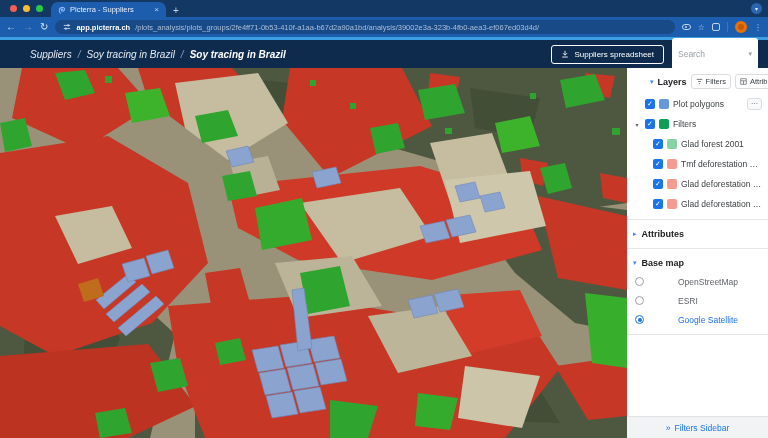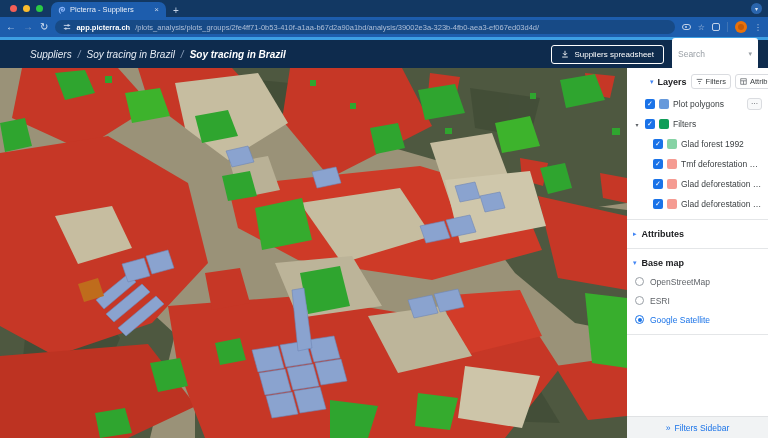--- a/index.html
+++ b/index.html
@@ -66,21 +66,21 @@
   .cbx { width:10px; height:10px; border-radius:2px; display:flex; align-items:center; justify-content:center; color:#fff; font-size:7px; line-height:10px; flex:0 0 auto; }
   .swatch { width:10px; height:10px; border-radius:2px; flex:0 0 auto; }
   .layer-label { white-space:nowrap; overflow:hidden; text-overflow:ellipsis; flex:1; }
   .row-menu { border:1px solid #dadce0; background:#f8f9fa; border-radius:3px; color:#5f6368; font-size:7px; line-height:6px; padding:2px 3px; font-family:inherit; }
   .divider { height:1px; background:#e4e6e8; margin:5px -6px; }
   .collapsed-header { display:flex; align-items:center; gap:5px; height:18px; }
   .radio-row { display:flex; align-items:center; gap:6px; height:19px; padding-left:2px; }
   .radio { width:9px; height:9px; border-radius:50%; border:1px solid #9aa0a6; position:relative; flex:0 0 auto; }
   .radio.sel { border-color:#1a73e8; }
   .radio.sel::after { content:""; position:absolute; left:1.5px; top:1.5px; width:4px; height:4px; border-radius:50%; background:#1a73e8; }
-  .radio-label { color:#5f6368; }
+  .radio-label { color:#5f6368;margin-left:28px; }
   .radio-label.sel { color:#1a73e8; }
   .sb-footer { height:22px; background:#f1f3f4; border-top:1px solid #e0e2e4; display:flex; align-items:center; justify-content:center; gap:4px; color:#1a73e8; font-size:8.5px; flex:0 0 auto; }
 </style>
 </head>
 <body>
 
 <div class="window">
 
   <div class="tabstrip">
     <div class="traffic">
@@ -284,21 +284,21 @@
             </div>
             <div class="layer-row lvl1">
               <span class="tree-slot">▾</span>
               <span class="cbx" style="background: rgb(26, 115, 232);">✓</span>
               <span class="swatch" style="background: rgb(15, 157, 88);"></span>
               <span class="layer-label">Filters</span>
             </div>
             <div class="layer-row lvl2">
               <span class="cbx" style="background: rgb(26, 115, 232);">✓</span>
               <span class="swatch" style="background: rgb(134, 211, 165);"></span>
-              <span class="layer-label">Glad forest 1992</span>
+              <span class="layer-label">Glad forest 2001</span>
             </div>
             <div class="layer-row lvl2">
               <span class="cbx" style="background: rgb(26, 115, 232);">✓</span>
               <span class="swatch" style="background: rgb(245, 155, 146);"></span>
               <span class="layer-label">Tmf deforestation until</span>
             </div>
             <div class="layer-row lvl2">
               <span class="cbx" style="background: rgb(26, 115, 232);">✓</span>
               <span class="swatch" style="background: rgb(245, 155, 146);"></span>
               <span class="layer-label">Glad deforestation before 2021</span>

